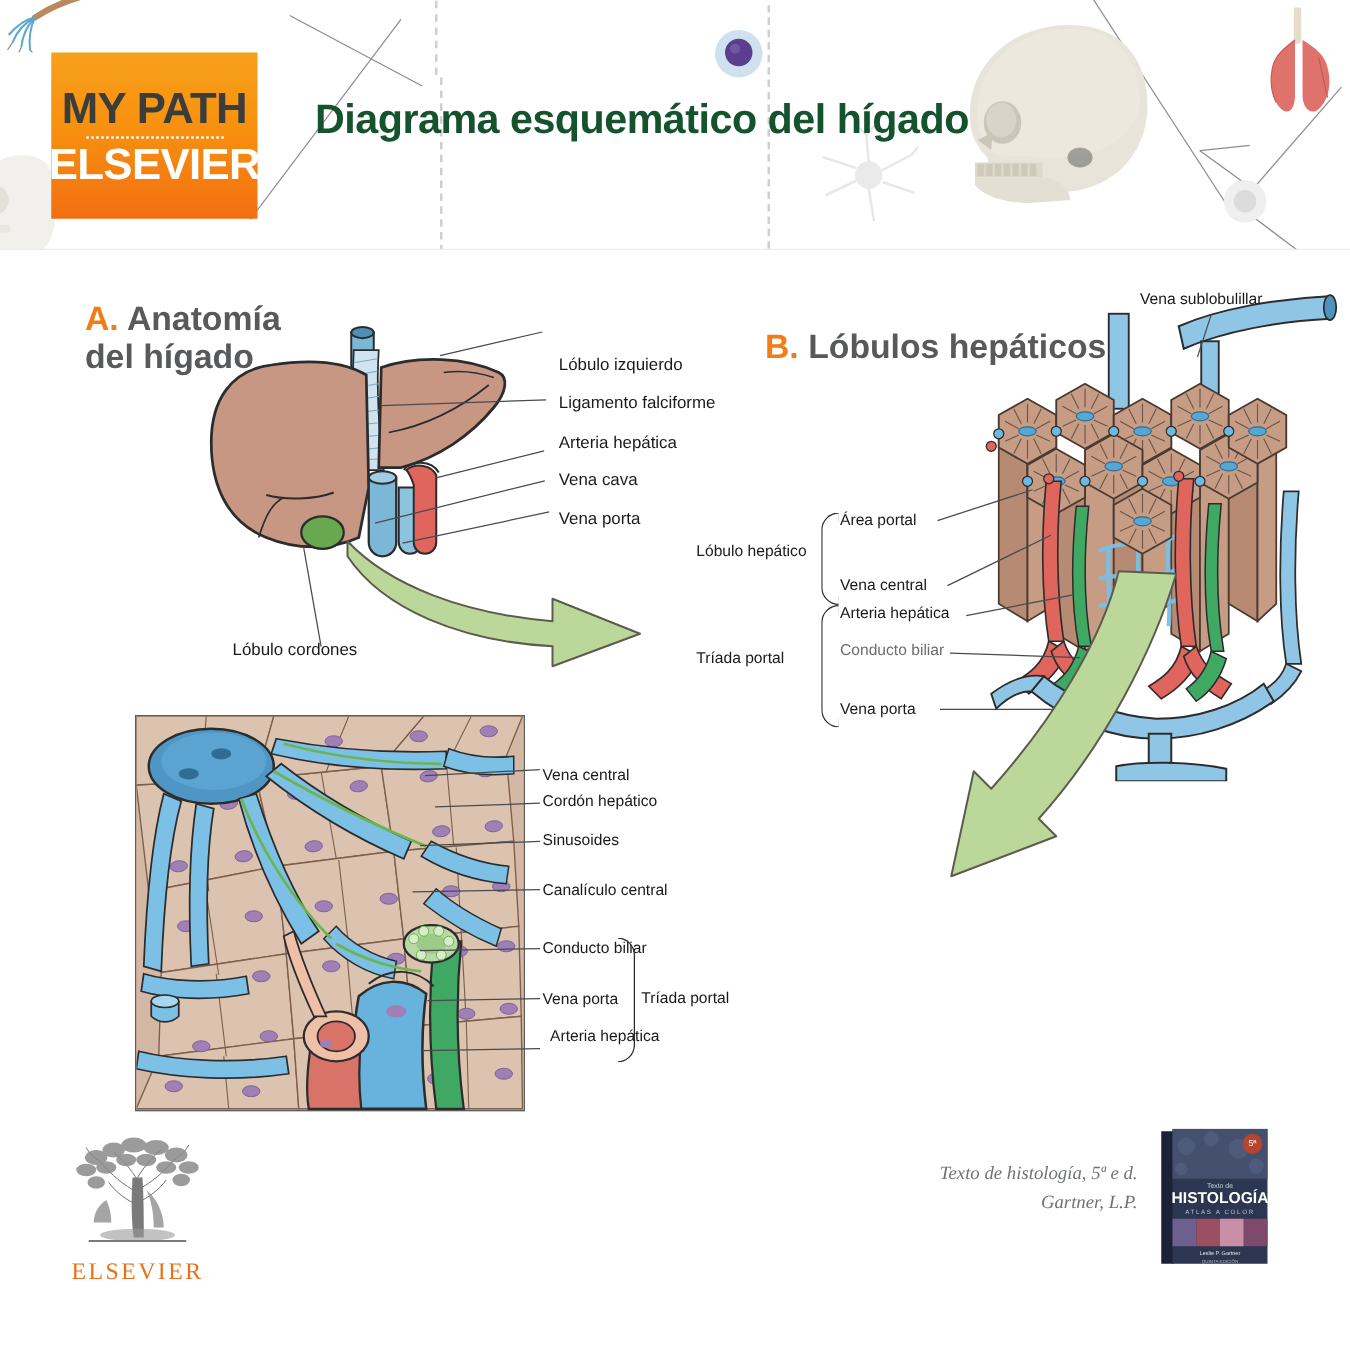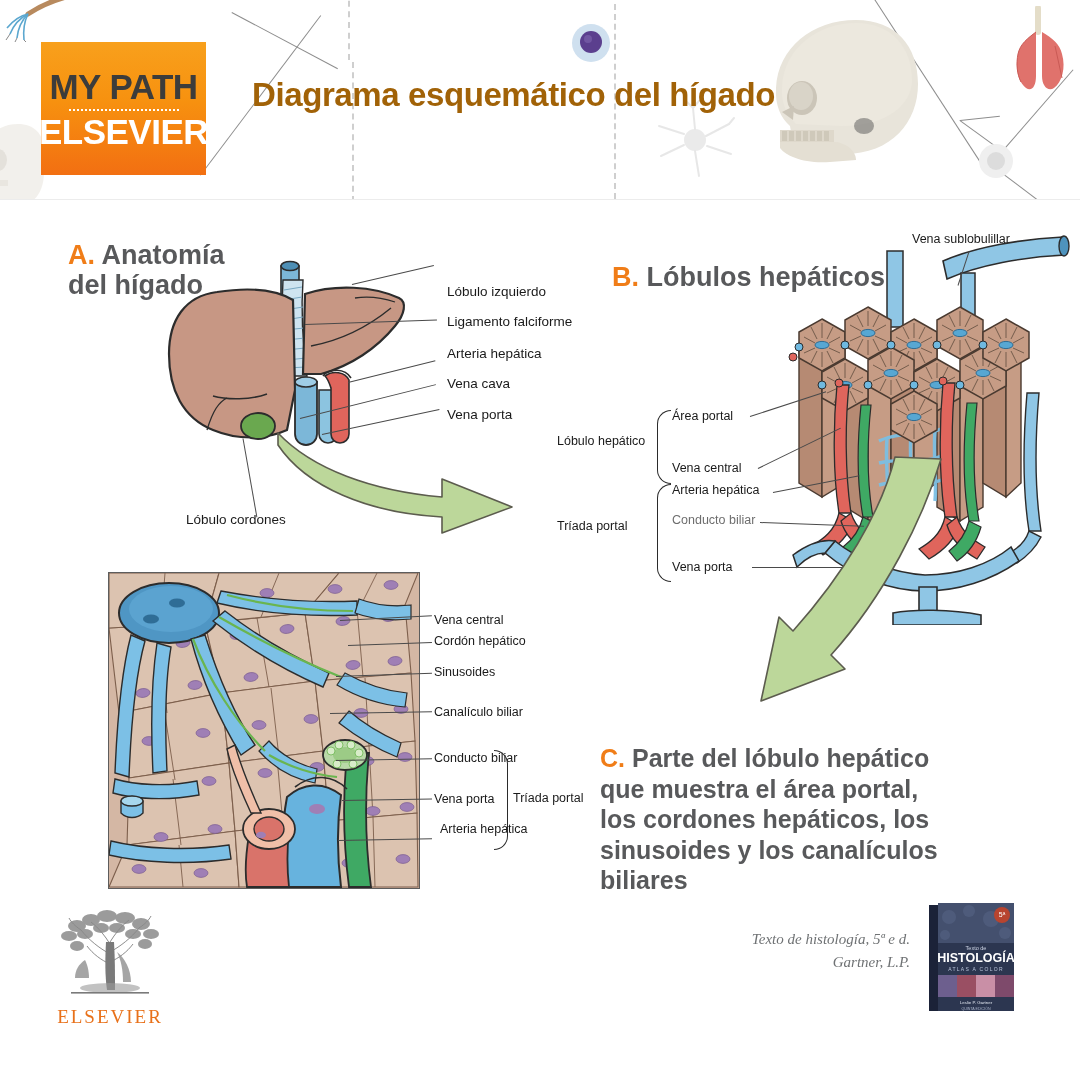--- a/index.html
+++ b/index.html
@@ -17,21 +17,21 @@
   .header-rule{position:absolute;left:0;top:199px;width:1080px;height:3px;background:#ececec;}
   .logo-badge{
     position:absolute;left:41px;top:42px;width:165px;height:133px;
     background:linear-gradient(180deg,#f8a01c 0%,#f7910f 45%,#f26f12 100%);
     display:flex;flex-direction:column;align-items:center;justify-content:center;
   }
   .logo-top{color:#3c3c3b;font-size:35px;font-weight:bold;letter-spacing:-0.5px;line-height:1;
     font-family:"Liberation Sans", sans-serif;font-stretch:condensed;}
   .logo-div{width:110px;height:0;border-top:2px dotted #ffffff;margin:5px 0 3px;}
   .logo-bottom{color:#ffffff;font-size:35px;font-weight:bold;letter-spacing:-0.5px;line-height:1;}
-  .title-main{position:absolute;left:252px;top:76px;font-size:33px;font-weight:bold;color:#a16207;
+  .title-main{position:absolute;left:252px;top:76px;font-size:33px;font-weight:bold;color:#14532d;
     letter-spacing:-0.4px;white-space:nowrap;}
   .title-sub{position:absolute;left:252px;top:118px;font-size:23px;color:#58595b;white-space:nowrap;}
 
   .dash-line{position:absolute;border-left:2px dashed #cfcfcf;}
   .thin-line{position:absolute;background:#8d8d8d;transform-origin:0 0;height:1px;}
 
   
   .skull{position:absolute;left:760px;top:14px;width:170px;height:165px;}
   .lungs{position:absolute;left:1000px;top:6px;width:80px;height:90px;}
   .neuron{position:absolute;left:655px;top:100px;width:80px;height:80px;opacity:.5;}
@@ -542,45 +542,38 @@
   <div class="leader" style="left:340px;top:620px;width:92px;transform:rotate(-3deg);"></div>
   <div class="lbl sm" style="left:434px;top:613px;">Vena central</div>
 
   <div class="leader" style="left:348px;top:645px;width:84px;transform:rotate(-2deg);"></div>
   <div class="lbl sm" style="left:434px;top:634px;">Cordón hepático</div>
 
   <div class="leader" style="left:336px;top:676px;width:96px;transform:rotate(-2deg);"></div>
   <div class="lbl sm" style="left:434px;top:665px;">Sinusoides</div>
 
   <div class="leader" style="left:330px;top:713px;width:102px;transform:rotate(-1deg);"></div>
-  <div class="lbl sm" style="left:434px;top:705px;">Canalículo biliar</div>
+  <div class="lbl sm" style="left:434px;top:705px;">Canalículo central</div>
 
   <div class="leader" style="left:336px;top:760px;width:96px;transform:rotate(-1deg);"></div>
   <div class="lbl sm" style="left:434px;top:751px;line-height:1.25;">
     <span>Conducto biliar</span>
   </div>
 
   <div class="leader" style="left:342px;top:800px;width:90px;transform:rotate(-1deg);"></div>
   <div class="lbl sm" style="left:434px;top:792px;">Vena porta</div>
 
   <div class="leader" style="left:338px;top:840px;width:94px;transform:rotate(-1deg);"></div>
   <div class="lbl sm" style="left:440px;top:822px;line-height:1.25;">
     <span>Arteria hepática</span>
   </div>
 
   <div class="brace-r" style="left:494px;top:750px;width:13px;height:98px;"></div>
   <div class="lbl sm" style="left:513px;top:791px;">Tríada portal</div>
 
-  <div class="sec-head" id="secC-head">
-    <span class="sec-letter">C.</span>
-    <span>Parte del lóbulo hepático</span><br>
-    <span>que muestra el área portal,</span><br>
-    <span>los cordones hepáticos, los</span><br>
-    <span>sinusoides y los canalículos biliares</span>
-  </div>
 
   <div class="footer"></div>
 
   <div class="els-logo">
     <svg viewBox="0 0 110 92" width="110" height="92">
       <g stroke="#6f6f6f" stroke-width=".8" fill="none">
         <path d="M55 82 L55 34"></path>
         <path d="M55 46 C44 40 34 32 26 22"></path>
           <path d="M55 44 C66 38 76 30 84 20"></path>
         <path d="M55 56 C46 52 38 46 32 38"></path>

